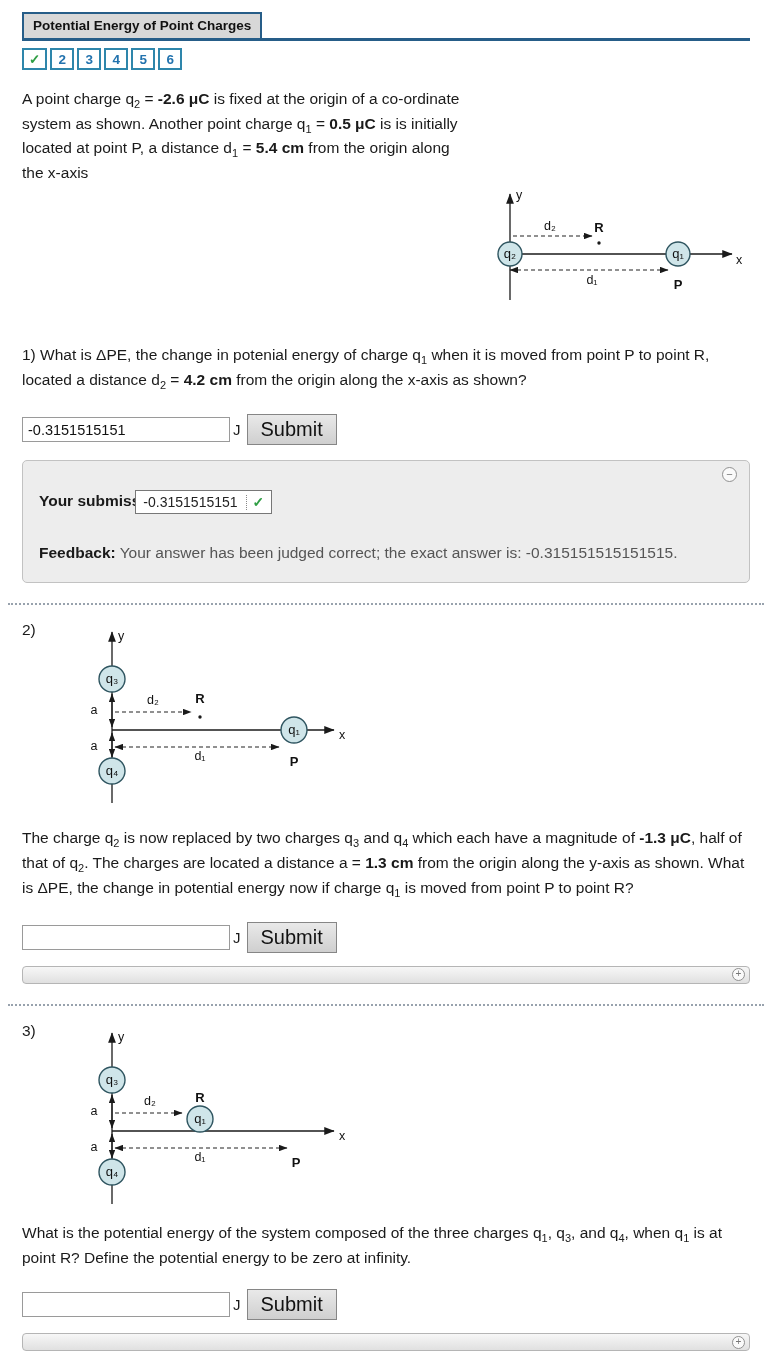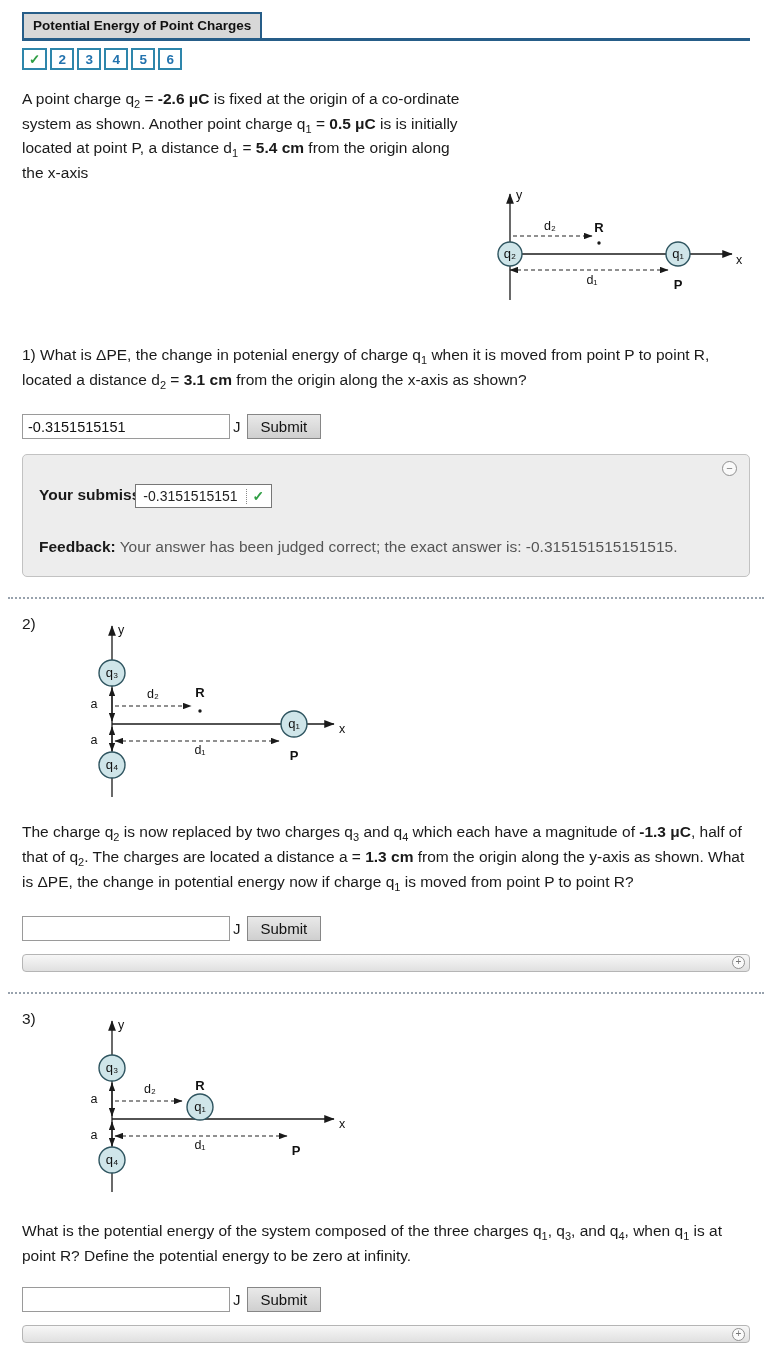--- a/index.html
+++ b/index.html
@@ -32,21 +32,21 @@
 
   .question { margin-top: 34px; font-size: 15.5px; line-height: 1.45; max-width: 726px; }
 
   .answer-row { margin-top: 20px; display: flex; align-items: center; }
   .answer-input {
     width: 208px; height: 25px; border: 1px solid #9a9a9a; font-size: 14.5px; padding: 2px 5px;
     color: #111; font-family: "Liberation Sans", sans-serif; background: #fff;
   }
   .unit { margin: 0 6px 0 3px; font-size: 15px; }
   .submit-btn {
-    font-family: "Liberation Sans", sans-serif; font-size: 15px; color: #111; padding: 3px 13px;
+    font-family: "Liberation Sans", sans-serif; font-size: 20px; color: #111; padding: 3px 13px;
     border: 1px solid #868686; background: linear-gradient(#e9e9e9, #cfcfcf); cursor: pointer;
   }
 
   
   .feedback-panel { margin-top: 15px; background: #ededed; border: 1px solid #c2c2c2; border-radius: 5px; padding: 2px 10px 8px; }
   .panel-head { display: flex; justify-content: flex-end; padding: 4px 2px 0; }
   .circle-btn {
     width: 15px; height: 15px; border: 1px solid #909090; border-radius: 50%; background: #fafafa;
     color: #777; font-size: 11px; line-height: 12px; text-align: center; display: inline-block; cursor: pointer;
   }
@@ -124,21 +124,21 @@
         <text x="110" y="100" text-anchor="middle">d₁</text>
         <circle class="charge" cx="28" cy="70" r="12"></circle>
         <text class="charge-label" x="28" y="74" text-anchor="middle">q₂</text>
         <circle class="charge" cx="196" cy="70" r="12"></circle>
         <text class="charge-label" x="196" y="74" text-anchor="middle">q₁</text>
         <text x="196" y="105" text-anchor="middle" class="pt">P</text>
       </svg>
     </div>
   </div>
 
-  <div class="question">1) What is ΔPE, the change in potenial energy of charge q<sub>1</sub> when it is moved from point P to point R, located a distance d<sub>2</sub> = <b>3.1 cm</b> from the origin along the x-axis as shown?</div>
+  <div class="question">1) What is ΔPE, the change in potenial energy of charge q<sub>1</sub> when it is moved from point P to point R, located a distance d<sub>2</sub> = <b>4.2 cm</b> from the origin along the x-axis as shown?</div>
 
   <div class="answer-row">
     <input type="text" class="answer-input" value="-0.3151515151" style="">
     <span class="unit">J</span>
     <button class="submit-btn">Submit</button>
   </div>
 
   <div class="feedback-panel">
     <div class="panel-head">
       <span class="circle-btn">−</span>
@@ -225,21 +225,21 @@
       <line class="dash" x1="65" y1="122" x2="237" y2="122" marker-start="url(#ah3)" marker-end="url(#ah3)"></line>
       <text x="150" y="135" text-anchor="middle">d₁</text>
       <circle class="charge" cx="62" cy="54" r="13"></circle>
       <text class="charge-label" x="62" y="58" text-anchor="middle">q₃</text>
       <circle class="charge" cx="62" cy="146" r="13"></circle>
       <text class="charge-label" x="62" y="150" text-anchor="middle">q₄</text>
       <circle class="charge" cx="150" cy="93" r="13"></circle>
       <text class="charge-label" x="150" y="97" text-anchor="middle">q₁</text>
       <text x="246" y="141" text-anchor="middle" class="pt">P</text>
     </svg>
-    <div class="question" style="margin-top:18px;">What is the potential energy of the system composed of the three charges q<sub>1</sub>, q<sub>3</sub>, and q<sub>4</sub>, when q<sub>1</sub> is at point R? Define the potential energy to be zero at infinity.</div>
+    <div class="question" style="margin-top:8px;">What is the potential energy of the system composed of the three charges q<sub>1</sub>, q<sub>3</sub>, and q<sub>4</sub>, when q<sub>1</sub> is at point R? Define the potential energy to be zero at infinity.</div>
     <div class="answer-row">
       <input type="text" class="answer-input" value="" style="">
       <span class="unit">J</span>
       <button class="submit-btn">Submit</button>
     </div>
     <div class="collapsed-bar">
       <span class="circle-btn">+</span>
     </div>
   </div>
 

